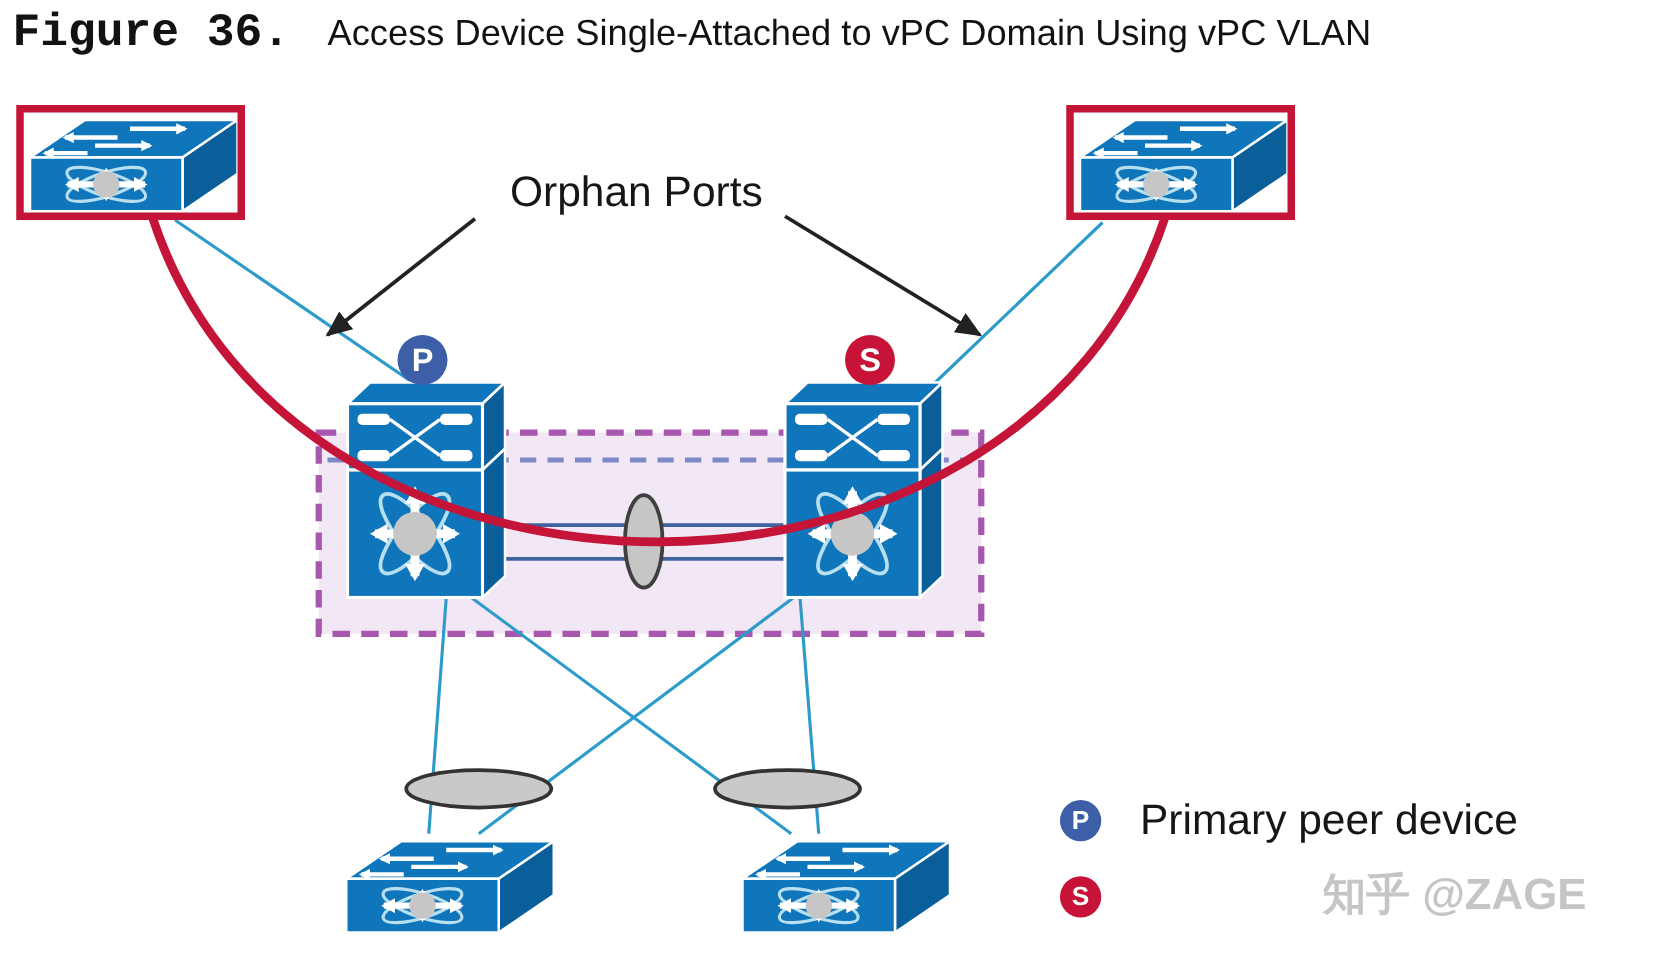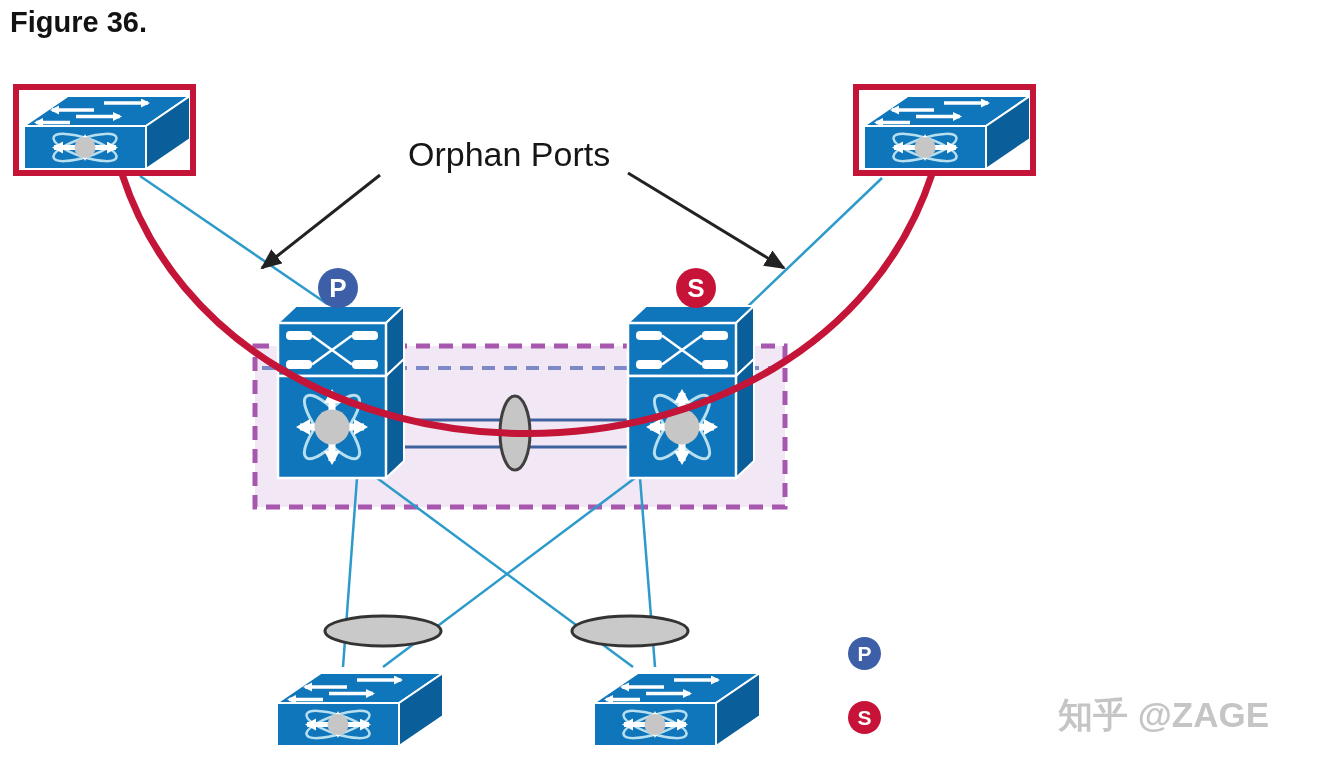--- a/index.html
+++ b/index.html
@@ -2,21 +2,21 @@
 <html><head>
 <meta charset="utf-8">
 <style>
   html,body{margin:0;padding:0;}
   body{
     width:1328px;height:766px;position:relative;background:#ffffff;overflow:hidden;
     font-family:"Liberation Sans", sans-serif;
   }
   .abs{position:absolute;}
   #title{left:10px;top:6px;display:flex;align-items:baseline;gap:30px;color:#121212;}
-  #title .fig{font-weight:bold;font-size:29px;}
+  #title .fig{font-weight:bold;font-size:37px;font-family:Liberation Mono, monospace;}
   #title .cap{font-size:29px;}
   #diagram-svg{left:0;top:0;width:1328px;height:766px;}
   #orphan-label{left:408px;top:135px;font-size:34px;color:#161616;white-space:nowrap;}
   .badge{
     width:40px;height:40px;border-radius:50%;display:flex;align-items:center;justify-content:center;
     color:#ffffff;font-weight:bold;font-size:26px;
   }
   #badge-p{left:318px;top:268px;background:#3c5fa8;}
   #badge-s{left:676px;top:268px;background:#c71337;}
   .legend-row{display:flex;align-items:center;gap:31px;}
@@ -148,27 +148,29 @@
   <rect x="856" y="87" width="177" height="86" fill="none" stroke="#c41538" stroke-width="6"></rect>
 
   <g stroke="#222222" stroke-width="3" fill="none">
     <path d="M380,175 L262,268" marker-end="url(#mB)"></path>
     <path d="M628,173 L784,268" marker-end="url(#mB)"></path>
   </g>
 </svg>
 
 <div id="title" class="abs">
   <span class="fig">Figure 36.</span>
+  <span class="cap">Access Device Single-Attached to vPC Domain Using vPC VLAN</span>
 </div>
 
 <div id="orphan-label" class="abs">Orphan Ports</div>
 
 <div id="badge-p" class="abs badge">P</div>
 <div id="badge-s" class="abs badge">S</div>
 
 <div id="legend-row-primary" class="abs legend-row">
   <span class="legend-sym p">P</span>
+  <span class="legend-label">Primary peer device</span>
 </div>
 <div id="legend-row-secondary" class="abs legend-row">
   <span class="legend-sym s">S</span>
 </div>
 
 <div id="watermark" class="abs">知乎 @ZAGE</div>
 
 </body></html>

